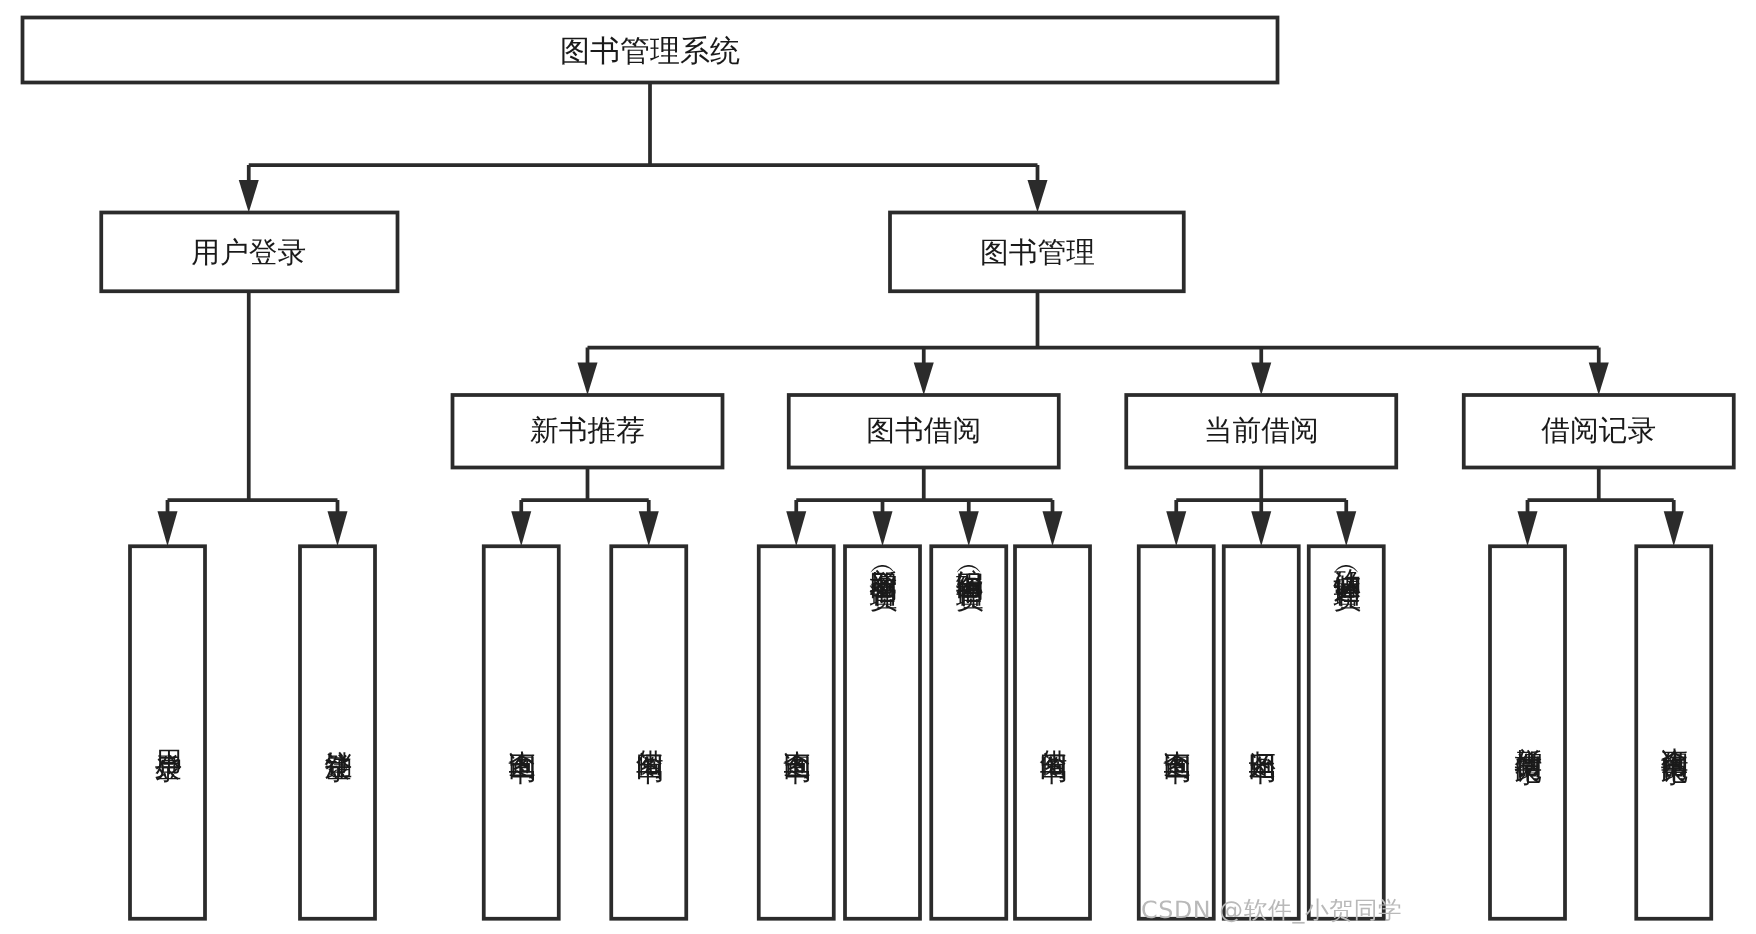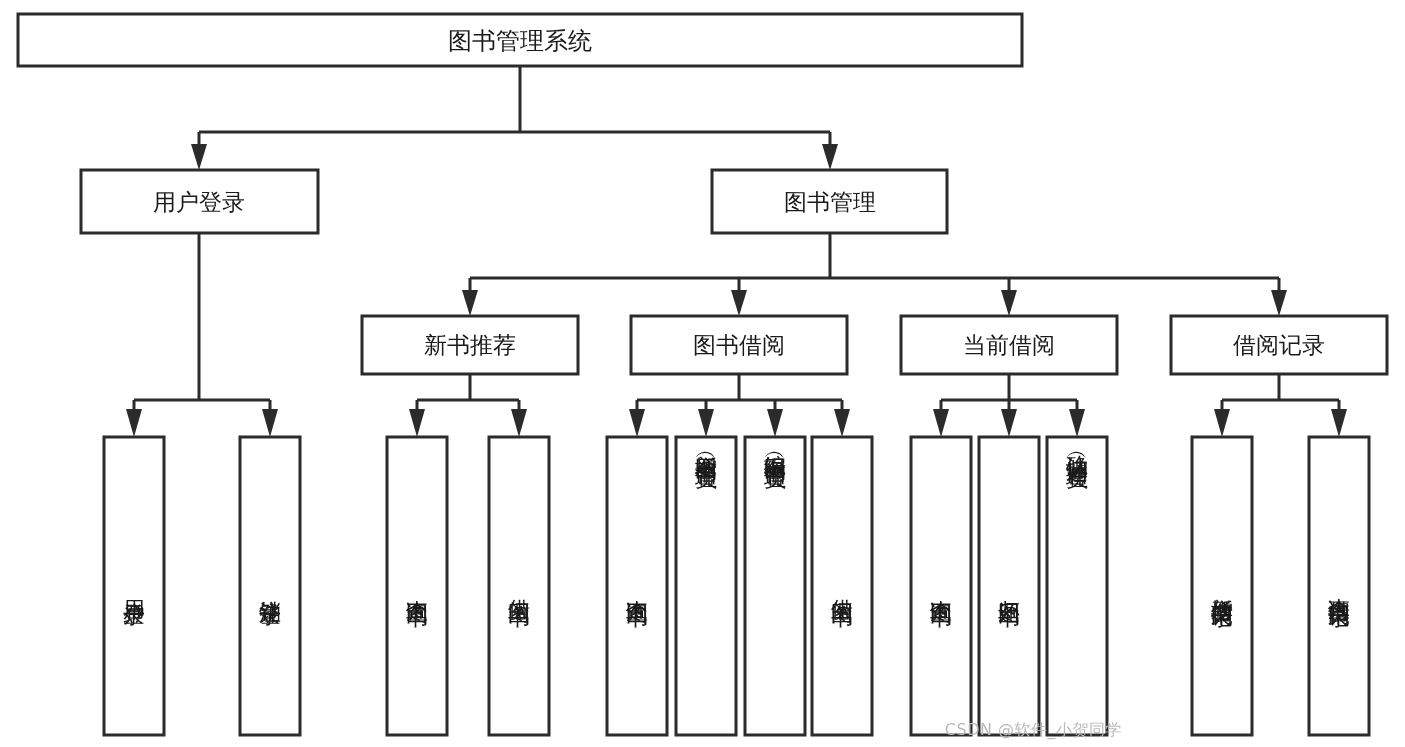--- a/index.html
+++ b/index.html
@@ -65,21 +65,21 @@
     line-height: 1.08;
     letter-spacing: 2px;
     color: #1a1a1a;
     white-space: nowrap;
   }
   .watermark {
     position: absolute;
     right: 14px;
     bottom: 6px;
     font-family: "DejaVu Sans", "Liberation Sans", sans-serif;
-    font-size: 16px;
+    font-size: 19px;
     color: #b9b9b9;
     white-space: nowrap;
     letter-spacing: 0.5px;
   }
 </style>
 </head>
 <body>
 
 <div id="diagram-root">
 

